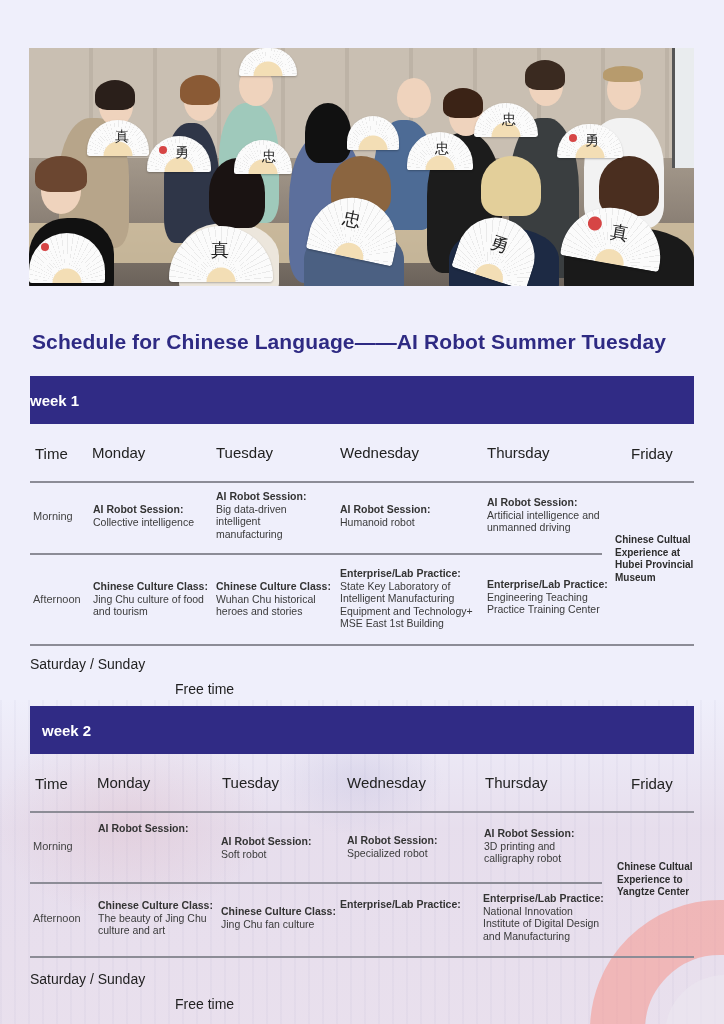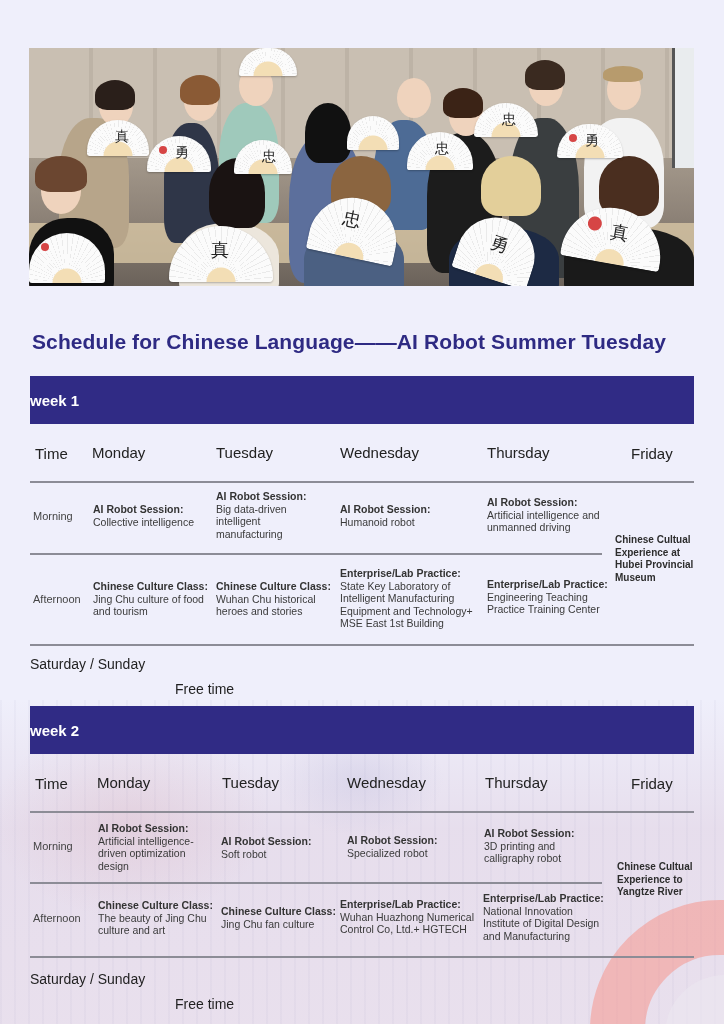--- a/index.html
+++ b/index.html
@@ -66,21 +66,21 @@
   }
 
   
   .week-banner {
     position: absolute; left: 30px; width: 664px; height: 48px;
     background: #302b85; color: #fff;
     display: flex; align-items: center; 
     font-size: 15px; font-weight: bold; z-index: 2;
   }
   .wk1-banner { top: 376px; }
-  .wk2-banner { top: 706px; }
+  .wk2-banner { top: 706px; padding-left: 12px; }
 
   
   .sched { position: absolute; left: 30px; width: 664px; z-index: 2; }
   .hdr { position: absolute; top: 0; font-size: 15px; color: #222; }
   .hdr.time { font-size: 15px; }
   .hline { position: absolute; left: 0; height: 1.5px; background: #8c8c96; }
   .cell { position: absolute; font-size: 10.5px; line-height: 12.5px; color: #3a3a3a; }
   .cell .bold { font-weight: bold; color: #333; }
   .rowlbl { position: absolute; font-size: 11px; color: #444; }
   .fri { position: absolute; font-size: 10px; line-height: 12.5px; color: #2d2d2d; font-weight: bold; width: 90px; }
@@ -263,21 +263,20 @@
   <div class="hdr" style="left:192px;">Tuesday</div>
   <div class="hdr" style="left:317px;">Wednesday</div>
   <div class="hdr" style="left:455px;">Thursday</div>
   <div class="hdr" style="left:601px;top:1px;">Friday</div>
 
   <div class="hline" style="top:37px;width:664px;"></div>
 
   <div class="rowlbl" style="left:3px;top:66px;">Morning</div>
   <div class="cell" style="left:68px;top:48px;width:115px;">
     <span class="bold">AI Robot Session:</span><br>
-    <span>Artificial intelligence-driven optimization design</span>
   </div>
   <div class="cell" style="left:191px;top:61px;width:115px;">
     <span class="bold">AI Robot Session:</span><br>
     <span>Soft robot</span>
   </div>
   <div class="cell" style="left:317px;top:60px;width:130px;">
     <span class="bold">AI Robot Session:</span><br>
     <span>Specialized robot</span>
   </div>
   <div class="cell" style="left:454px;top:53px;width:100px;">
@@ -291,28 +290,27 @@
   <div class="cell" style="left:68px;top:125px;width:120px;">
     <span class="bold">Chinese Culture Class:</span><br>
     <span>The beauty of Jing Chu culture and art</span>
   </div>
   <div class="cell" style="left:191px;top:131px;width:120px;">
     <span class="bold">Chinese Culture Class:</span><br>
     <span>Jing Chu fan culture</span>
   </div>
   <div class="cell" style="left:310px;top:124px;width:145px;">
     <span class="bold">Enterprise/Lab Practice:</span><br>
-    <span>Wuhan Huazhong Numerical Control Co, Ltd.+ HGTECH</span>
   </div>
   <div class="cell" style="left:453px;top:118px;width:128px;">
     <span class="bold">Enterprise/Lab Practice:</span><br>
     <span>National Innovation Institute of Digital Design and Manufacturing</span>
   </div>
 
-  <div class="fri" style="left:587px;top:87px;width:85px;">Chinese Cultual Experience to Yangtze River</div>
+  <div class="fri" style="left:587px;top:87px;width:85px;">Chinese Cultual Experience to Yangtze Center</div>
 
   <div class="hline" style="top:182px;width:664px;"></div>
 
   <div class="weekend" style="top:197px;">
     <span>Saturday / Sunday</span>
     <span class="free">Free time</span>
   </div>
 </div>
 
 </body></html>

